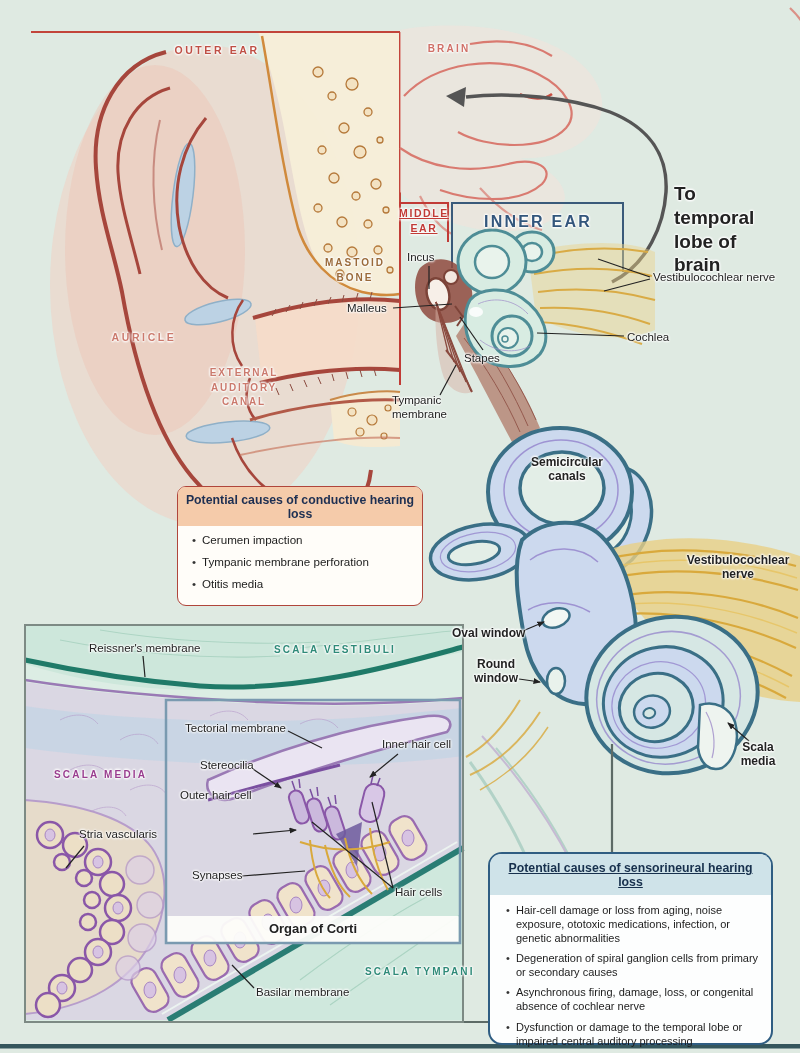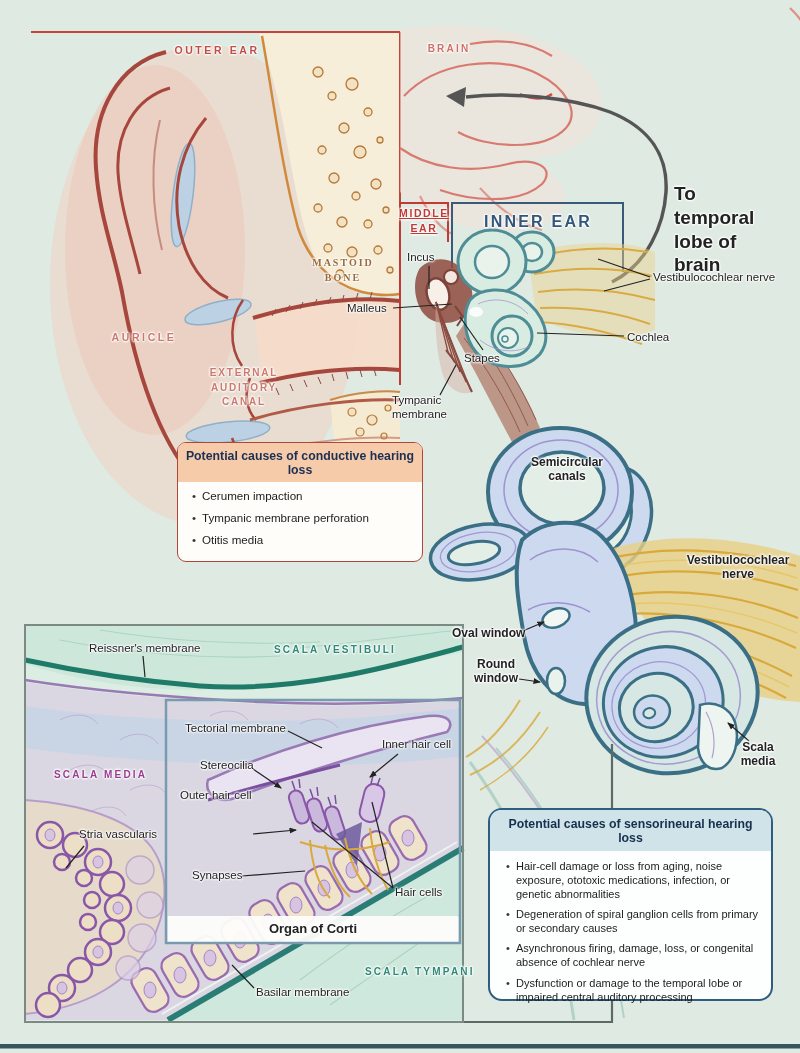--- a/index.html
+++ b/index.html
@@ -13,31 +13,31 @@
       linear-gradient(150deg,#e9e8dd 0%,#e2ece3 40%,#dcead f 70%,#d9e8e0 100%);
     background-color:#dfeae2;
   }
   svg.art{position:absolute;left:0;top:0;}
   .lbl{position:absolute;font-size:11.5px;line-height:1.18;color:#222;
        text-shadow:0 0 3px #fff,0 0 3px #fff,0 1px 2px #fff,0 -1px 2px #fff;white-space:nowrap;}
   .wrap{white-space:normal;}
   .ctr{transform:translateX(-50%);text-align:center;}
   .b{font-weight:bold;font-size:12px;}
   .caps{font-weight:bold;letter-spacing:2.2px;font-size:10px;}
-  .causes-box{position:absolute;background:#fffdf9;box-sizing:border-box;}
+  .causes-box{position:absolute;background:#fffdf9;box-sizing:border-box;margin-top:44px;}
   .causes-box .hd{font-weight:bold;text-align:center;color:#1d2f52;}
   .causes-box ul{list-style:none;}
   .causes-box li{position:relative;color:#1c1c1c;}
   .causes-box li:before{content:"\2022";position:absolute;left:-10px;color:#333;}
   #box-conductive{left:177px;top:442px;width:246px;height:120px;border:1.5px solid #b0453b;border-radius:9px;}
   #box-conductive .hd{background:#f5cbaa;font-size:12.3px;padding:6px 6px 5px;border-radius:7px 7px 0 0;}
   #box-conductive ul{margin:7px 6px 0 24px;padding:0;}
   #box-conductive li{font-size:11.6px;margin-bottom:8.5px;line-height:1.15;}
   #box-sensorineural{left:488px;top:808px;width:285px;height:193px;border:2px solid #2f5d82;border-radius:14px;background:#fdfefe;}
-  #box-sensorineural .hd{background:#cfe3e9;font-size:12.3px;padding:7px 8px 6px;border-radius:11px 11px 0 0;color:#17304d;}
+  #box-sensorineural .hd{background:#cfe3e9;font-size:12.3px;padding:7px 8px 6px;border-radius:11px 11px 0 0;color:#17304d;text-decoration:underline;}
   #box-sensorineural ul{margin:8px 8px 0 26px;padding:0;}
   #box-sensorineural li{font-size:11px;margin-bottom:6px;line-height:1.28;}
 </style>
 </head>
 <body>
 
 <div class="figure">
 
 <svg class="art" width="800" height="1053" viewBox="0 0 800 1053">
   <defs>
@@ -437,21 +437,21 @@
   </g>
 
   <rect x="0" y="1044" width="800" height="4.5" fill="#35565c"></rect>
 </svg>
 
 <div class="lbl caps ctr" style="left:217px;top:44px;color:#bf4f45;font-size:10.5px;letter-spacing:2.6px;">OUTER EAR</div>
 <div class="lbl caps ctr" style="left:449px;top:43px;color:#d07067;">BRAIN</div>
 <div class="lbl b wrap" style="left:674px;top:182px;width:94px;font-size:19px;line-height:1.25;">To temporal lobe of brain</div>
 <div class="lbl caps ctr wrap" style="left:424px;top:206px;width:62px;color:#c13b36;font-size:10.5px;letter-spacing:1.6px;line-height:1.45;text-decoration:underline;">MIDDLE EAR</div>
 <div class="lbl caps ctr" style="left:538px;top:213px;color:#33567c;font-size:16px;">INNER EAR</div>
-<div class="lbl caps ctr wrap" style="left:343px;top:255px;width:80px;color:#9a6a3a;letter-spacing:2px;line-height:1.5;font-family:Liberation Serif, serif;">MASTOID BONE</div>
+<div class="lbl caps ctr wrap" style="left:355px;top:255px;width:80px;color:#9a6a3a;letter-spacing:2px;line-height:1.5;">MASTOID BONE</div>
 <div class="lbl" style="left:407px;top:251px;">Incus</div>
 <div class="lbl" style="left:347px;top:302px;">Malleus</div>
 <div class="lbl" style="left:464px;top:352px;">Stapes</div>
 <div class="lbl wrap" style="left:392px;top:394px;width:66px;">Tympanic membrane</div>
 <div class="lbl" style="left:653px;top:271px;">Vestibulocochlear nerve</div>
 <div class="lbl" style="left:627px;top:331px;">Cochlea</div>
 <div class="lbl caps ctr" style="left:144px;top:331px;color:#cb7a6d;font-size:10.5px;letter-spacing:2.6px;">AURICLE</div>
 <div class="lbl caps ctr wrap" style="left:244px;top:366px;width:88px;color:#cb7a6d;letter-spacing:1.8px;line-height:1.45;">EXTERNAL AUDITORY CANAL</div>
 <div class="lbl b ctr wrap" style="left:567px;top:455px;width:94px;">Semicircular canals</div>
 <div class="lbl b ctr wrap" style="left:738px;top:553px;width:118px;">Vestibulocochlear nerve</div>

